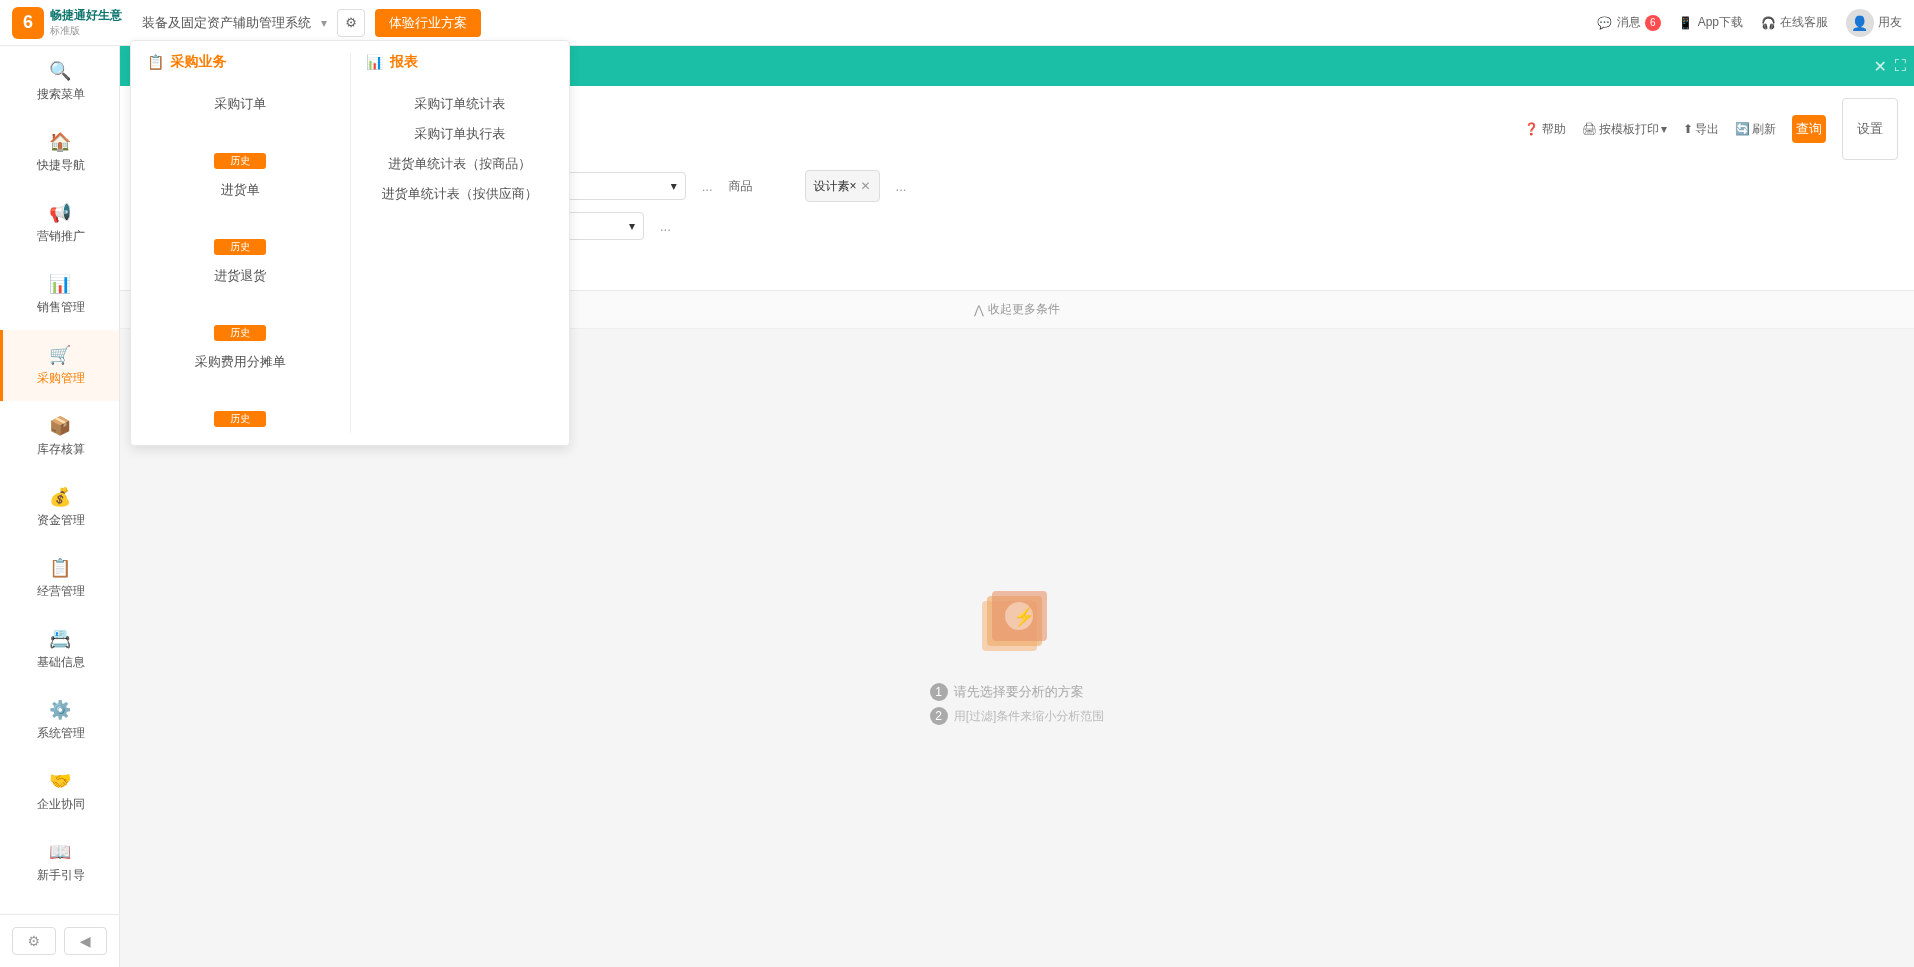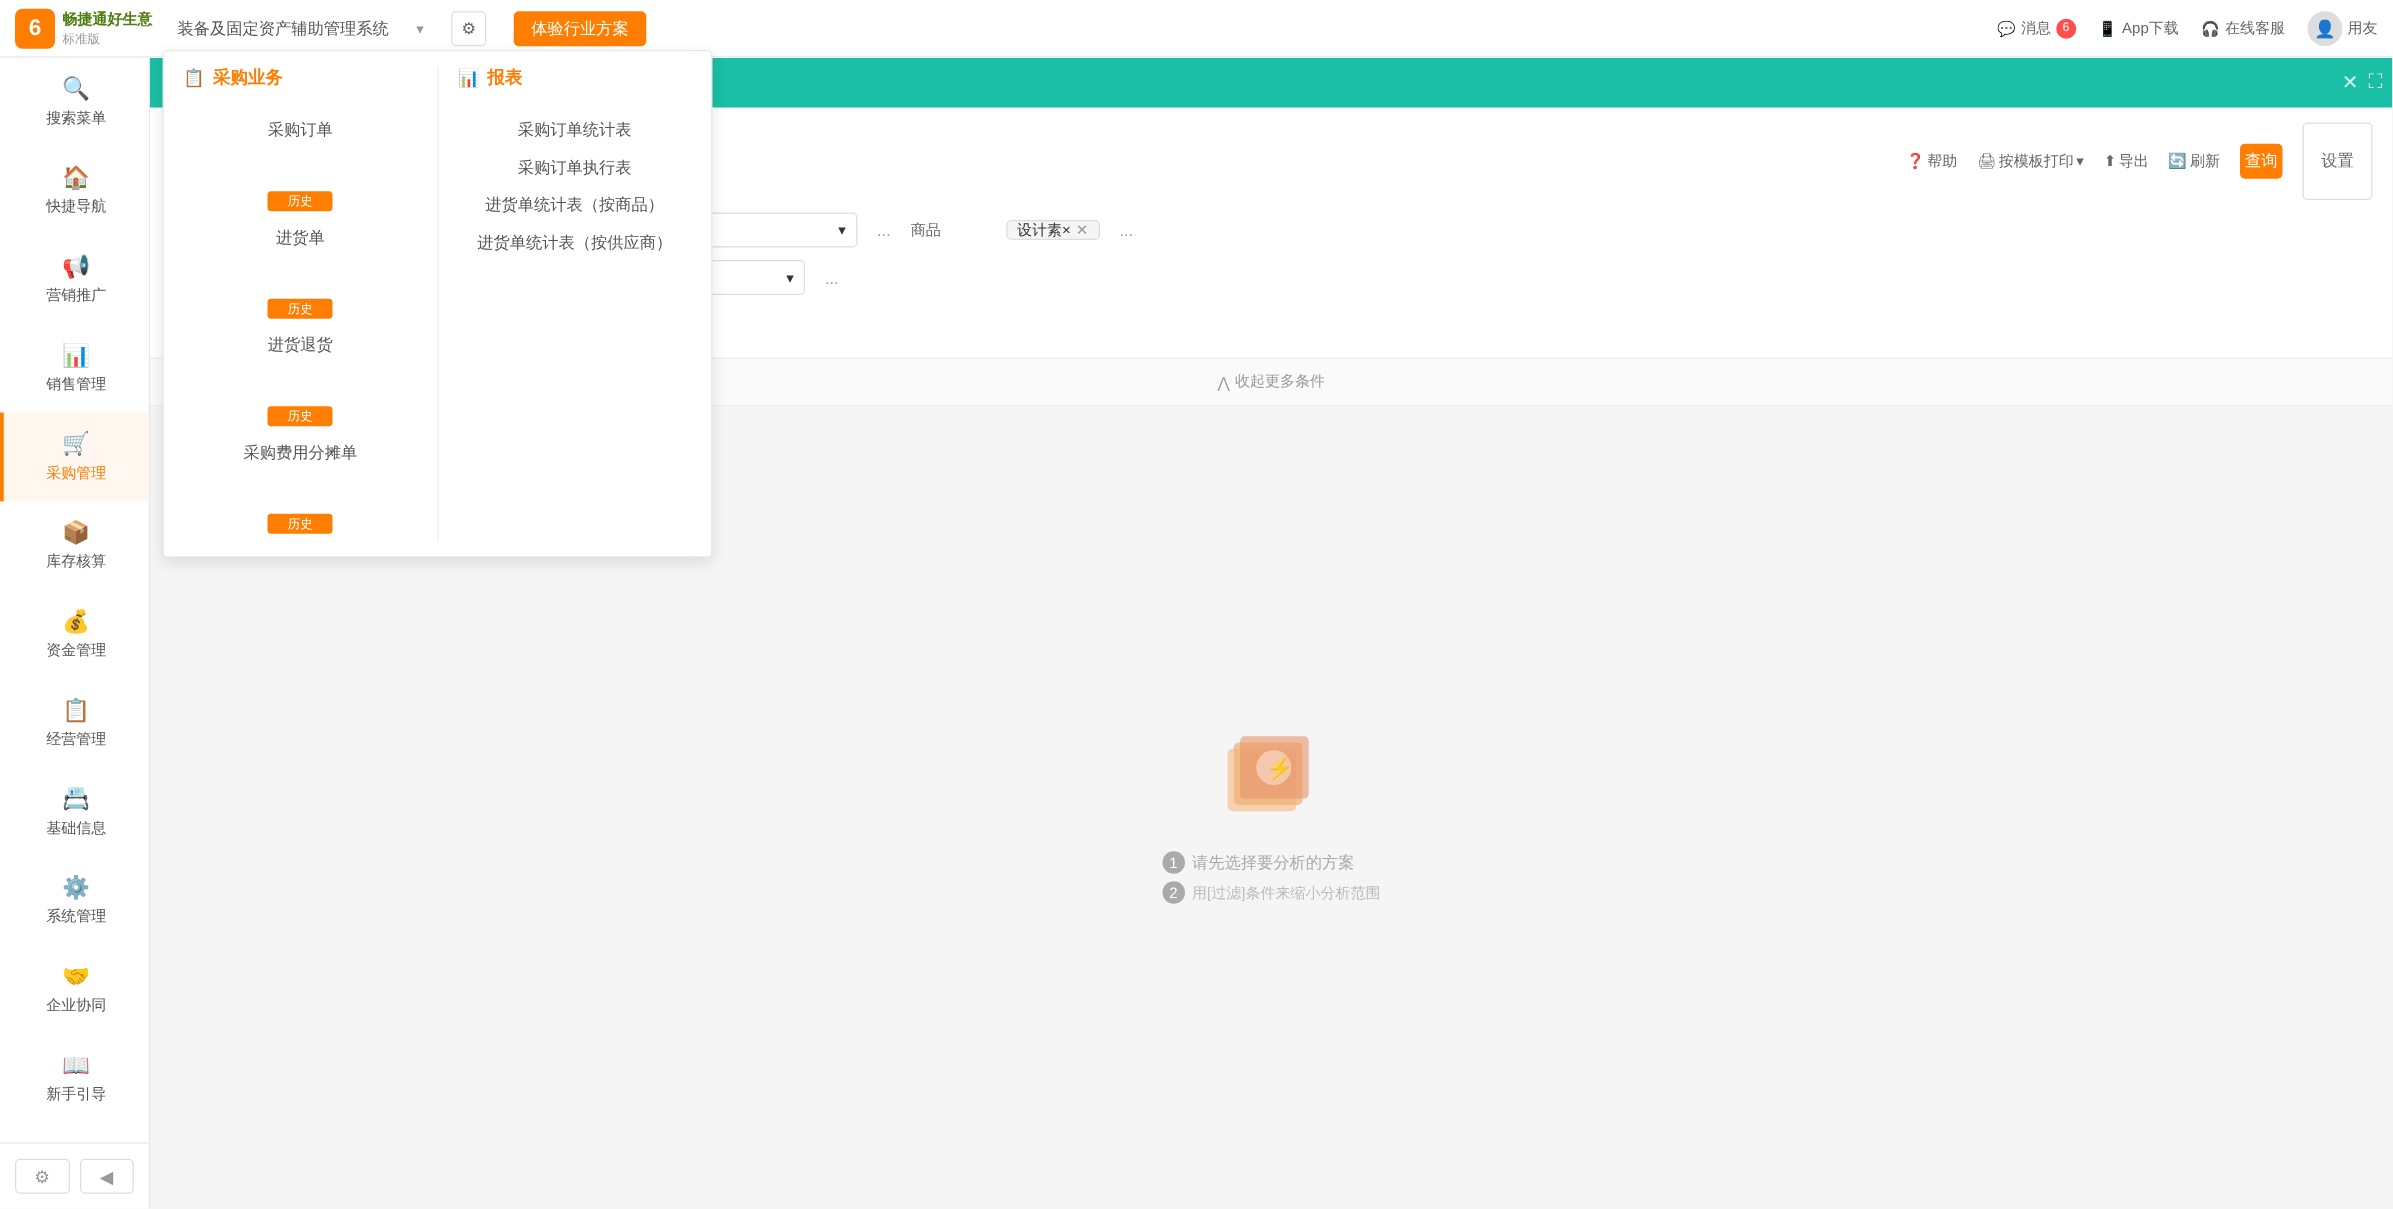--- a/index.html
+++ b/index.html
@@ -27,21 +27,21 @@
       width: 32px; height: 32px;
       background: #ff7d00;
       border-radius: 6px;
       display: flex; align-items: center; justify-content: center;
       color: white; font-size: 18px; font-weight: bold;
     }
     .header-middle {
       flex: 1;
       display: flex;
       align-items: center;
-      gap: 22px;
+      gap: 10px;
       padding-left: 10px;
     }
     .system-title {
       font-size: 13px;
       color: #555;
     }
     .header-arrow { color: #999; font-size: 12px; }
     .gear-btn {
       width: 28px; height: 28px;
       border-radius: 4px;
@@ -196,21 +196,21 @@
       font-size: 12px;
       height: 28px;
       min-width: 120px;
       display: flex; align-items: center; justify-content: space-between;
       cursor: pointer; background: #fff;
     }
     .filter-tag {
       display: flex; align-items: center; gap: 4px;
       background: #f5f5f5; border: 1px solid #ddd;
       border-radius: 4px; padding: 2px 8px;
-      font-size: 12px; height: 16px;
+      font-size: 12px; height: 32px;
     }
     .filter-tag-close { color: #999; cursor: pointer; font-size: 12px; }
     .date-range {
       display: flex; align-items: center; gap: 6px;
     }
     .date-input {
       border: 1px solid #ddd; border-radius: 4px;
       padding: 4px 8px; font-size: 12px; height: 28px; width: 100px;
     }
     .more-link { color: #1abfa5; font-size: 12px; cursor: pointer; }
@@ -295,21 +295,21 @@
       border-bottom: 1px solid #eee;
     }
   </style>
 </head>
 <body>
 
 <div class="top-header">
   <div class="logo-area">
     <div class="logo-icon">6</div>
     <div>
-      <div style="font-size:12px;font-weight:bold;color:#4d7c0f;text-align:right;">畅捷通好生意</div>
+      <div style="font-size:12px;font-weight:bold;color:#0f766e;text-align:right;">畅捷通好生意</div>
       <div style="font-size:10px;color:#999;">标准版</div>
     </div>
   </div>
   <div class="header-middle">
     <span class="system-title">装备及固定资产辅助管理系统</span>
     <span class="header-arrow">▾</span>
     <div class="gear-btn">⚙</div>
     <button class="industry-btn">体验行业方案</button>
   </div>
   <div class="header-right">

